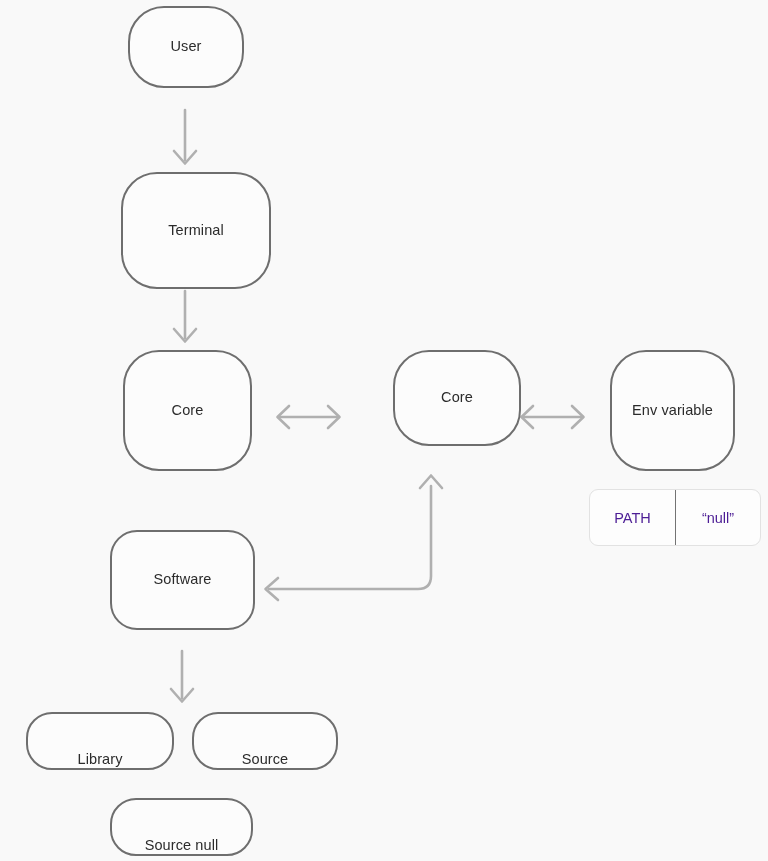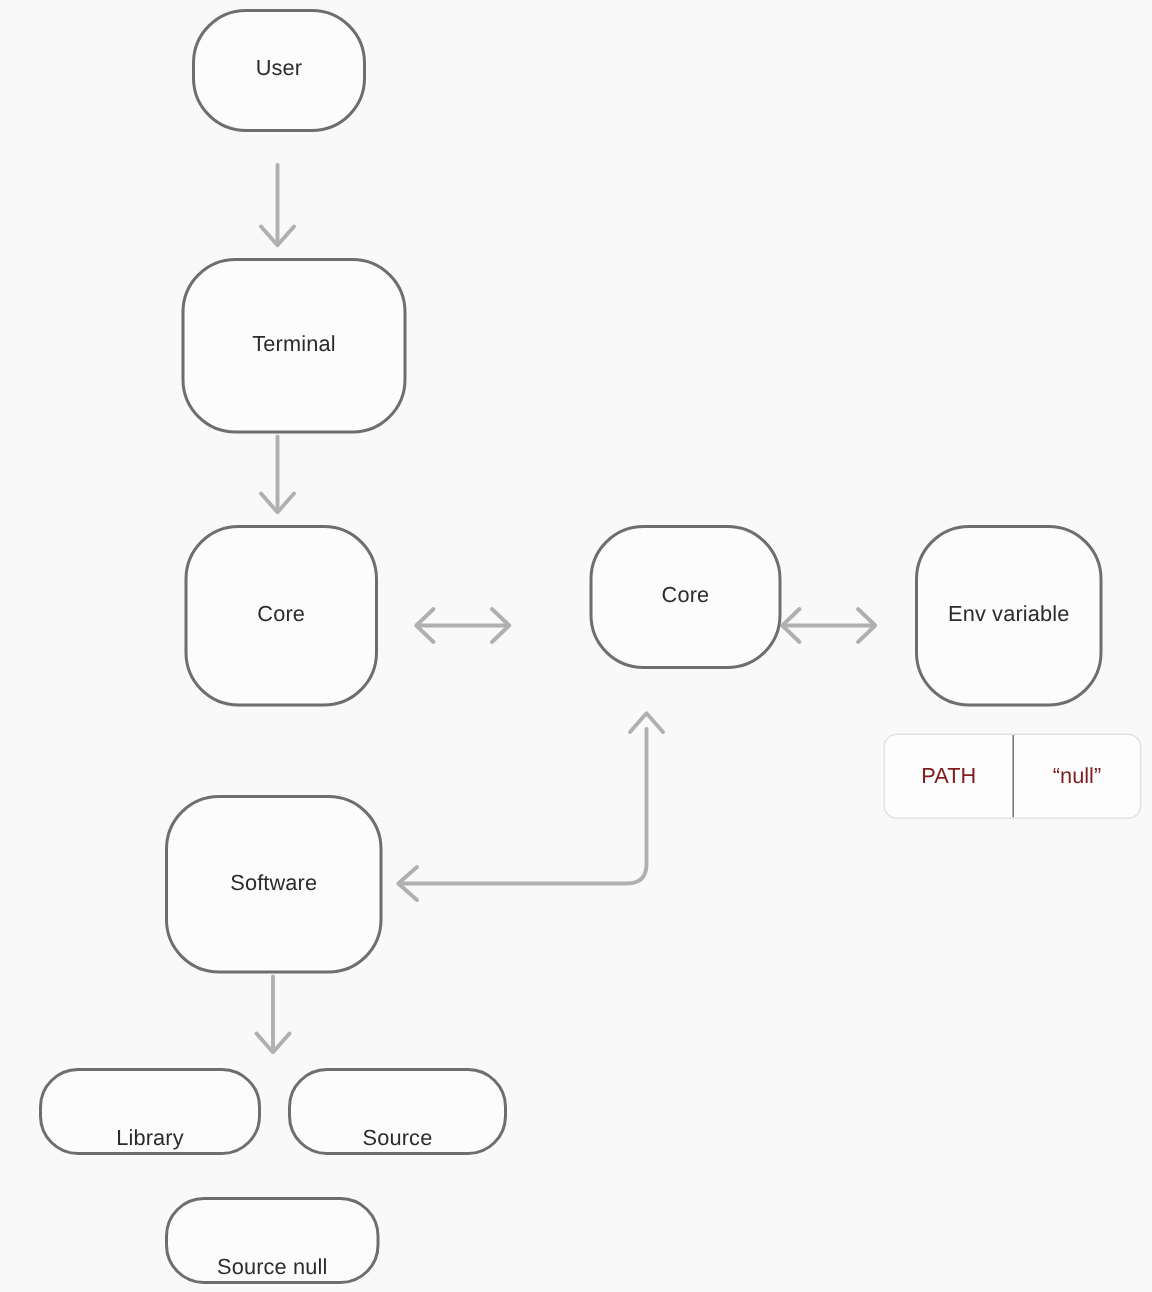--- a/index.html
+++ b/index.html
@@ -51,21 +51,21 @@
   .node.squircle { border-radius: 36px; }
   
   .node.capsule  { border-radius: 26px; align-items: flex-end; }
 
   
   #node-user      { left: 128px; top: 6px;   width: 116px; height: 82px; }
   #node-terminal  { left: 121px; top: 172px; width: 150px; height: 117px; }
   #node-shell     { left: 123px; top: 350px; width: 129px; height: 121px; }
   #node-core      { left: 367px; top: 350px; width: 128px; height: 96px; margin-left: 26px; }
   #node-envvar    { left: 610px; top: 350px; width: 125px; height: 121px; }
-  #node-software  { left: 110px; top: 530px; width: 145px; height: 119px; }
+  #node-software  { left: 110px; top: 530px; width: 145px; height: 100px; border-radius: 27px; }
   #node-library   { left: 26px;  top: 712px; width: 148px; height: 58px; }
   #node-config    { left: 192px; top: 712px; width: 146px; height: 58px; }
   #node-source    { left: 110px; top: 798px; width: 143px; height: 58px; }
 
   
   #env-table {
     position: absolute;
     left: 589px;
     top: 489px;
     width: 172px;
@@ -76,21 +76,21 @@
     border: 1px solid #e2e2e2;
     border-radius: 9px;
     overflow: hidden;
   }
   #env-table .cell {
     flex: 1 1 50%;
     display: flex;
     align-items: center;
     justify-content: center;
     font-size: 14.5px;
-    color: #7f1d1d;
+    color: #4c1d95;
     box-sizing: border-box;
   }
   #env-table .cell.value {
     border-left: 1px solid #737373;
   }
 </style>
 </head>
 <body>
 
 <div id="diagram-canvas">

